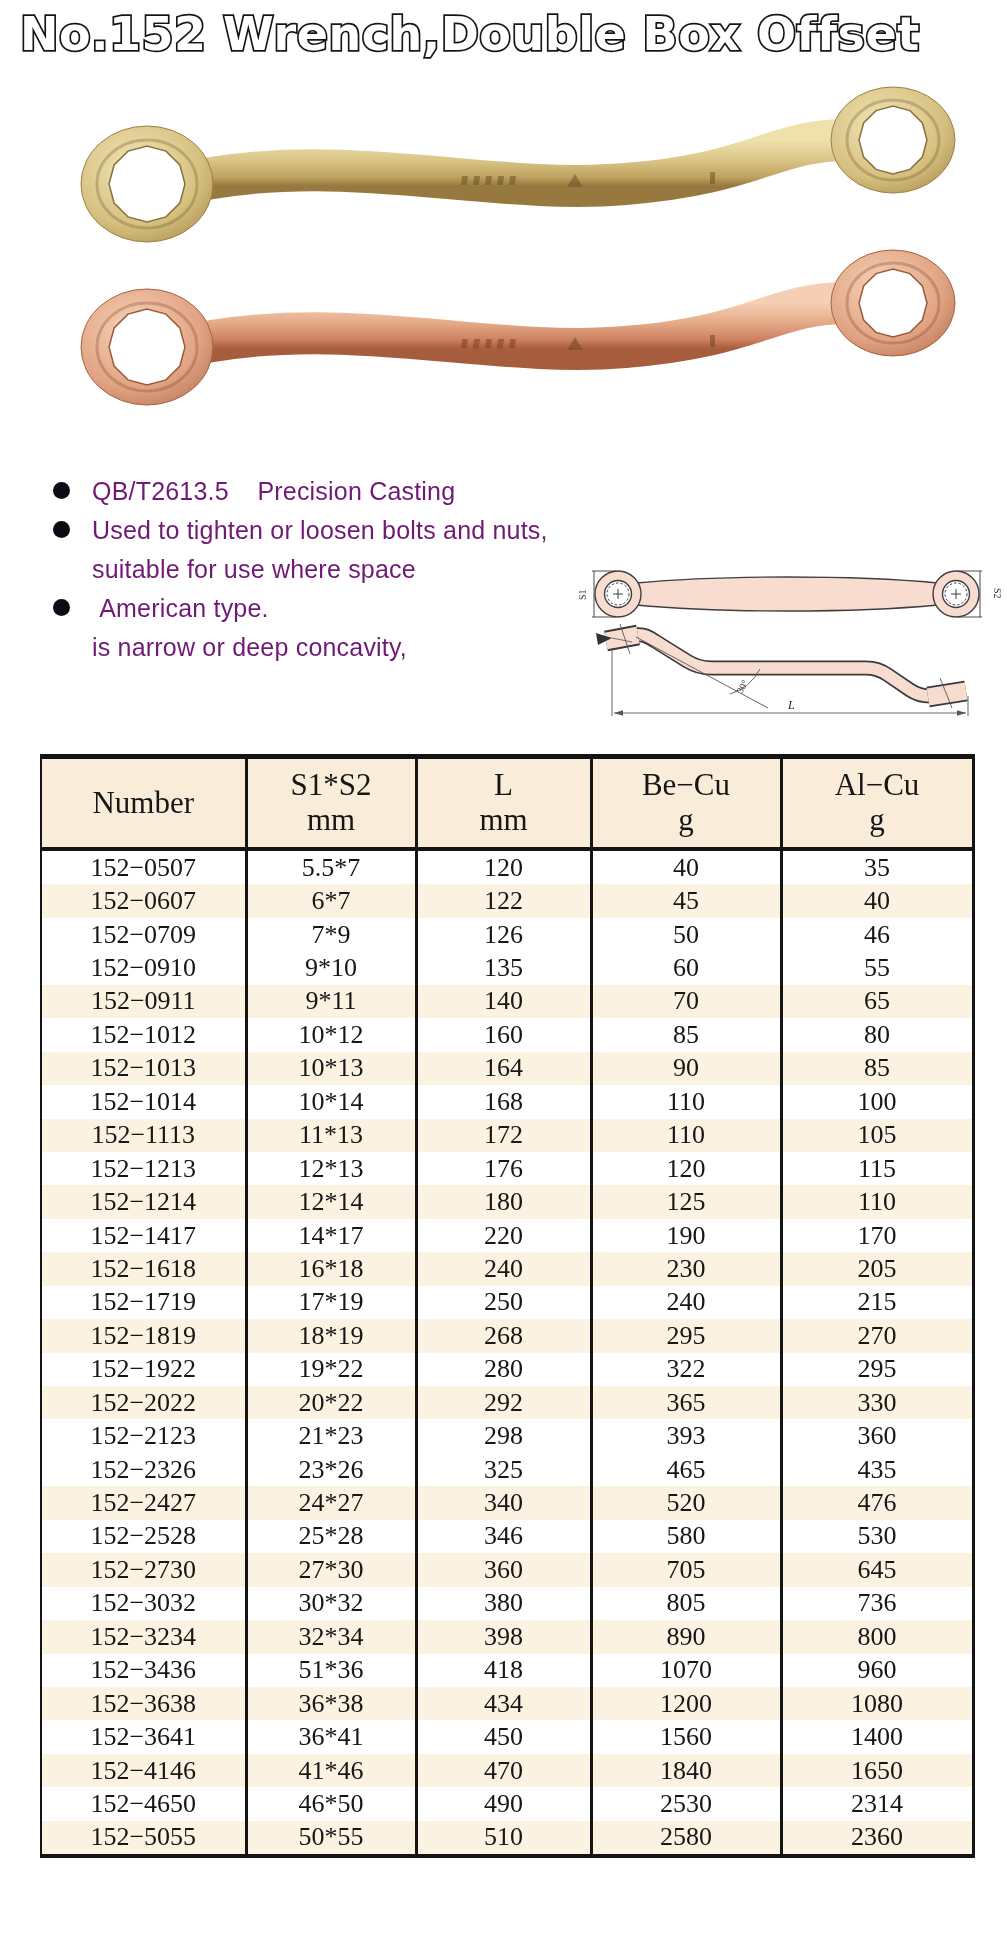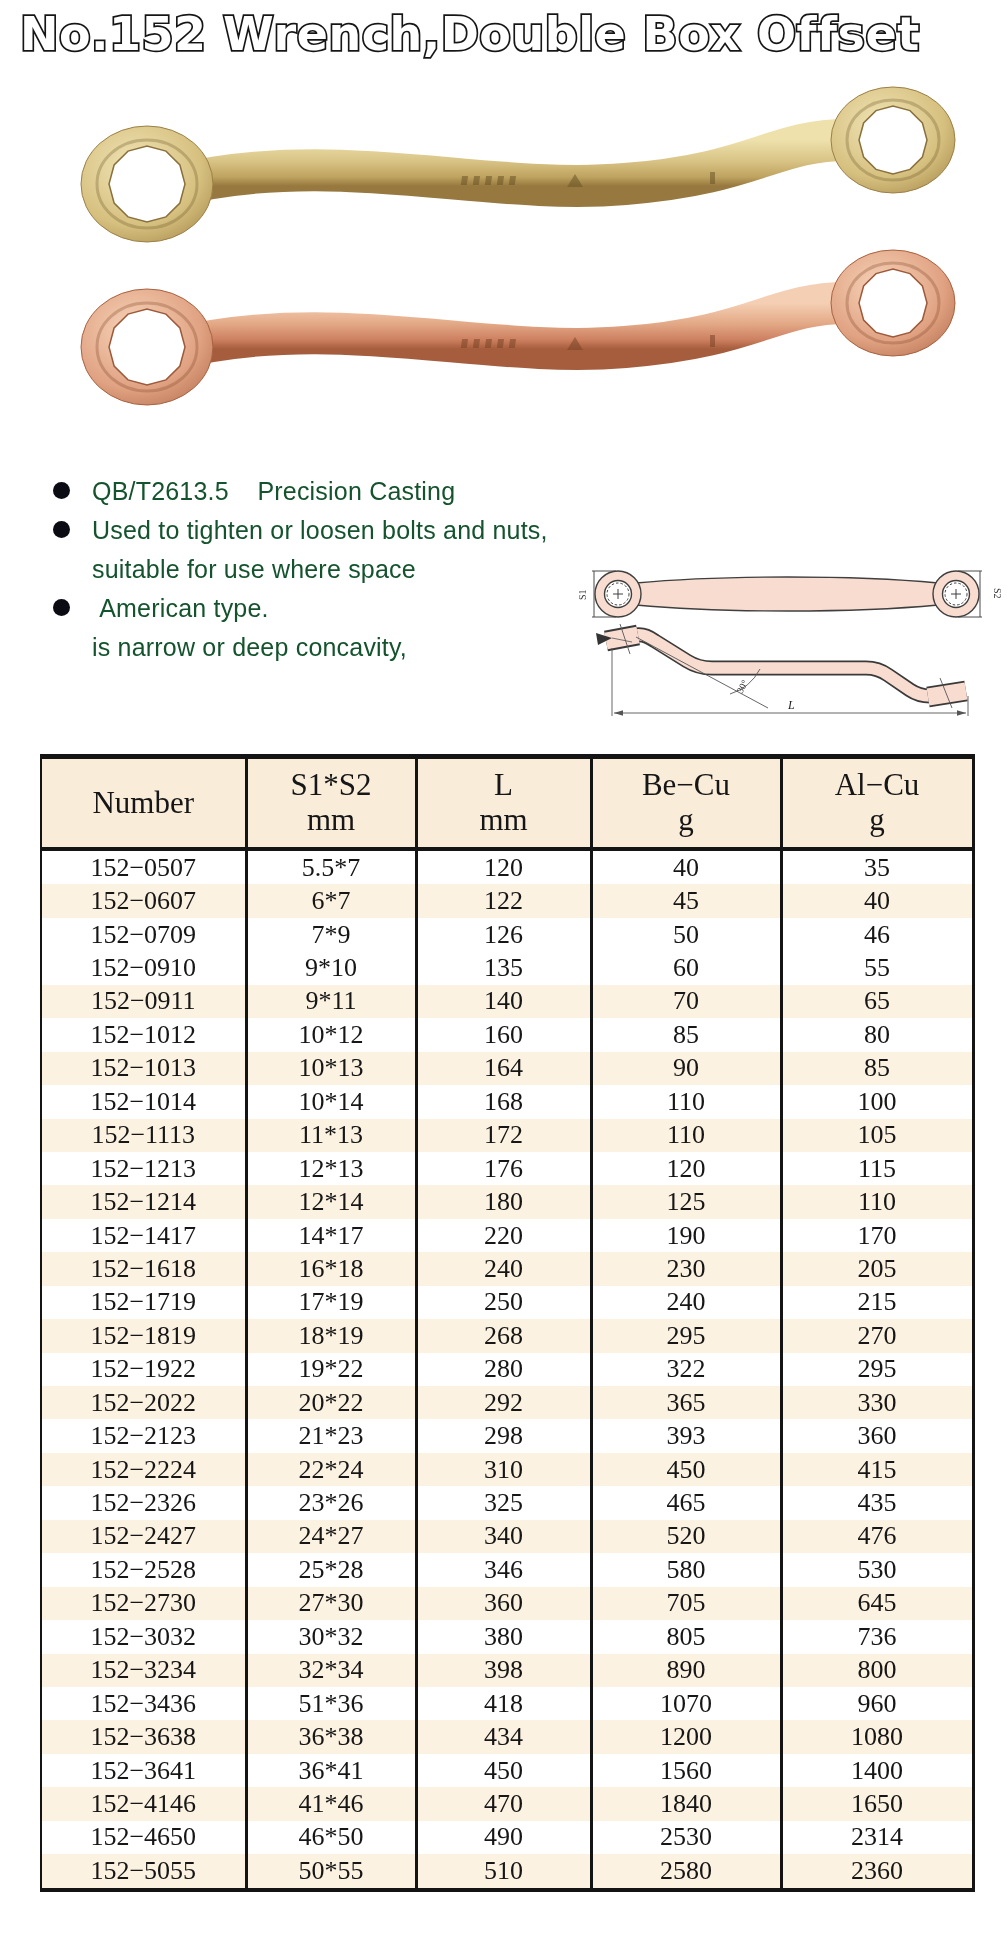--- a/index.html
+++ b/index.html
@@ -8,21 +8,21 @@
   .title-wrap{position:absolute;left:14px;top:4px;width:980px;height:60px;}
 
   .wrench{position:absolute;left:55px;width:915px;height:162px;}
   .wrench1{top:84px;}
   .wrench2{top:247px;}
 
   .features{position:absolute;left:30px;top:472px;width:560px;}
   .feature-row{display:flex;align-items:flex-start;height:39px;}
   .feature-bullet{width:62px;flex:0 0 62px;display:flex;justify-content:center;}
   .feature-bullet .dot{width:17px;height:17px;border-radius:50%;background:#0b0b14;margin-top:10px;}
-  .feature-text{font-size:25px;color:#14532d;line-height:38px;white-space:pre-wrap;letter-spacing:.2px;}
+  .feature-text{font-size:25px;color:#701a75;line-height:38px;white-space:pre-wrap;letter-spacing:.2px;}
 
   .diagram{position:absolute;left:572px;top:558px;width:430px;height:176px;}
 
   table.spec{position:absolute;left:40px;top:754px;width:932px;border-collapse:collapse;table-layout:fixed;
     font-family:"Liberation Serif","DejaVu Serif",serif;color:#161616;
     border-top:5px solid #141414;border-bottom:4px solid #141414;border-left:2px solid #141414;border-right:3px solid #141414;}
   table.spec th{height:88px;background:#f9edda;font-weight:normal;font-size:31px;vertical-align:middle;padding:0;}
   table.spec th .l1,table.spec th .l2{line-height:1.12;text-align:center;}
   table.spec thead tr{border-bottom:4px solid #141414;}
   table.spec th + th, table.spec td + td{border-left:3px solid #141414;}
@@ -338,27 +338,20 @@
         <td>365</td>
         <td>330</td>
       </tr>
       <tr>
         <td>152−2123</td>
         <td>21*23</td>
         <td>298</td>
         <td>393</td>
         <td>360</td>
       </tr>
-      <tr class="alt">
-        <td>152−2224</td>
-        <td>22*24</td>
-        <td>310</td>
-        <td>450</td>
-        <td>415</td>
-      </tr>
       <tr>
         <td>152−2326</td>
         <td>23*26</td>
         <td>325</td>
         <td>465</td>
         <td>435</td>
       </tr>
       <tr class="alt">
         <td>152−2427</td>
         <td>24*27</td>

